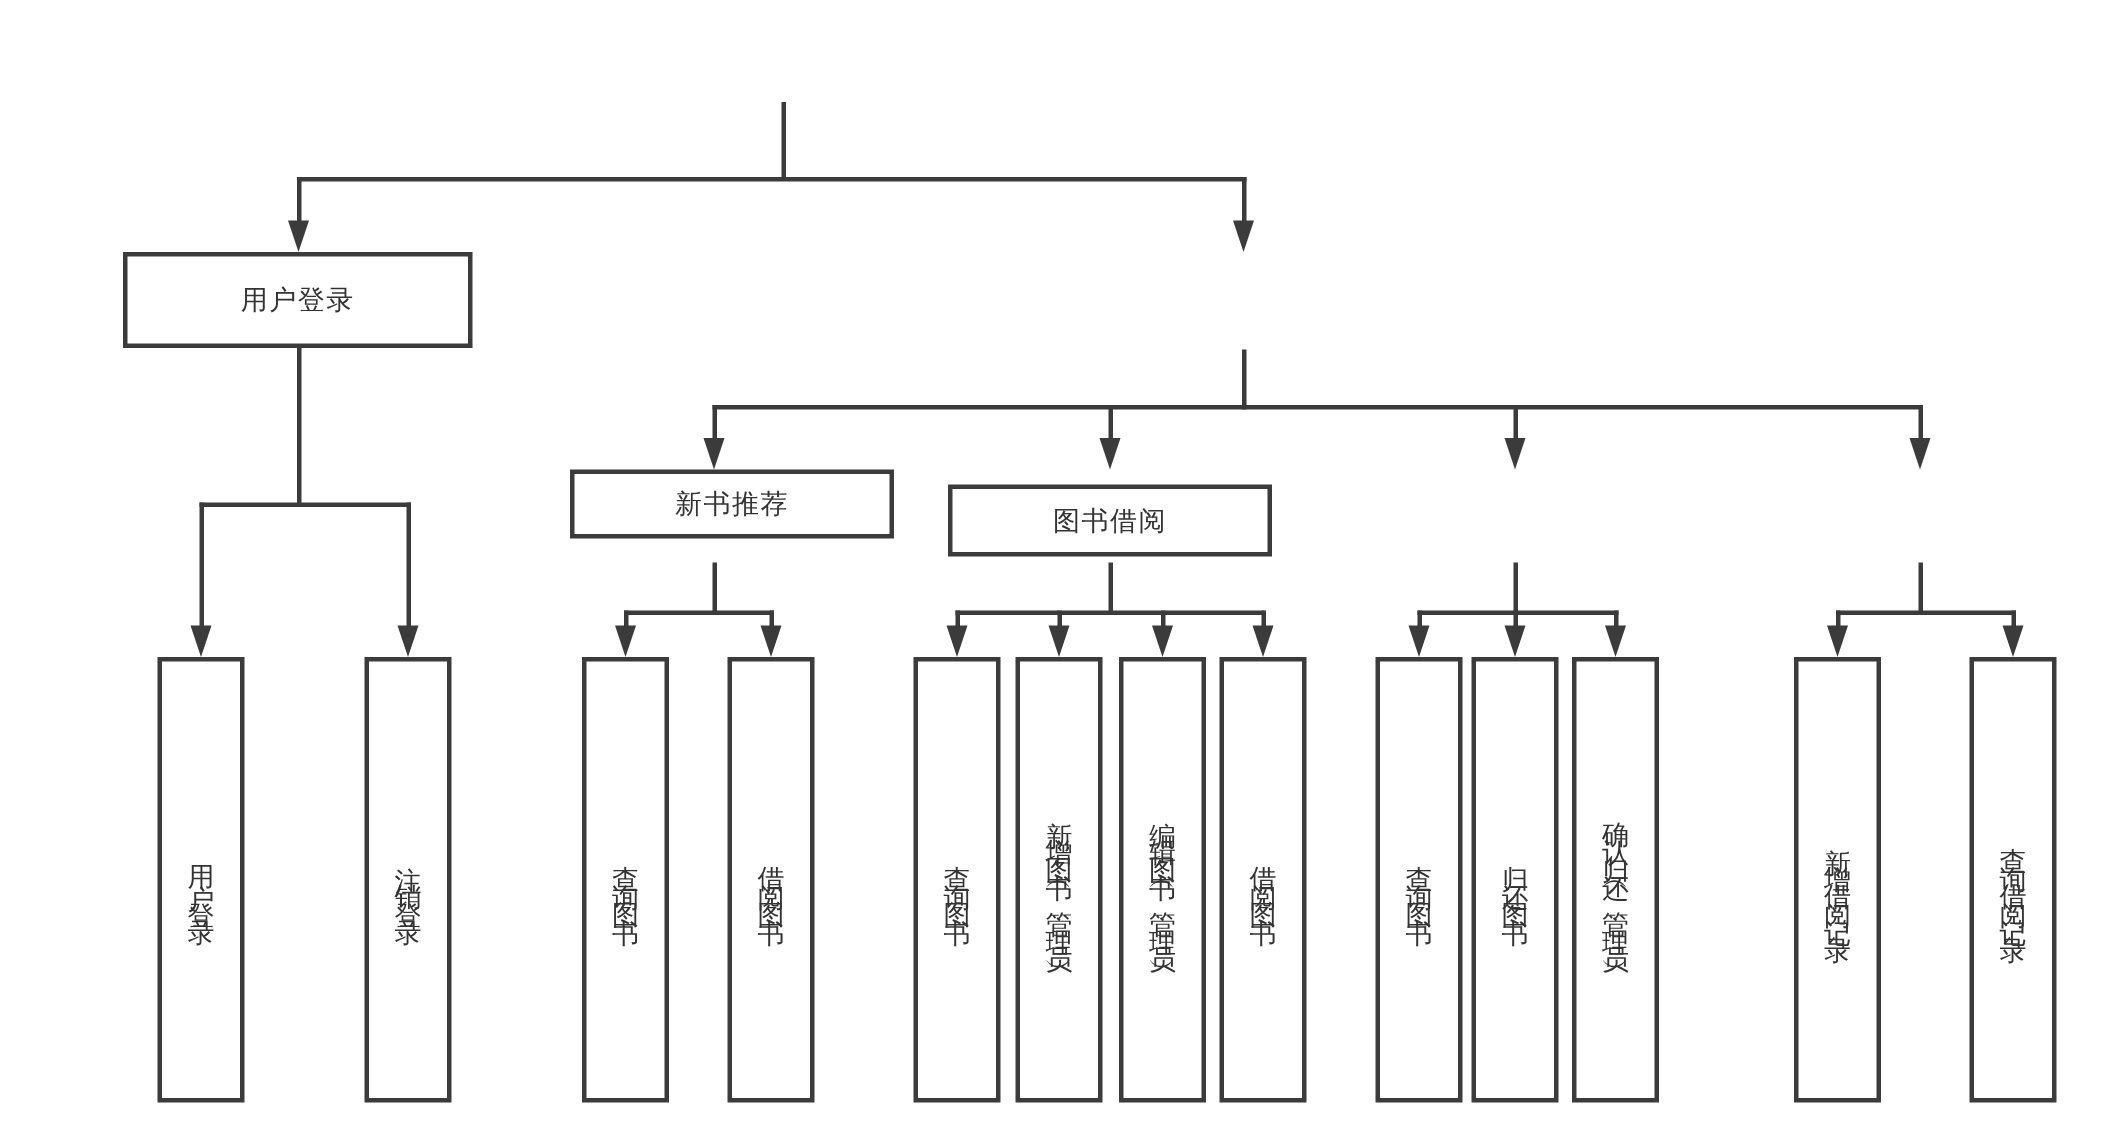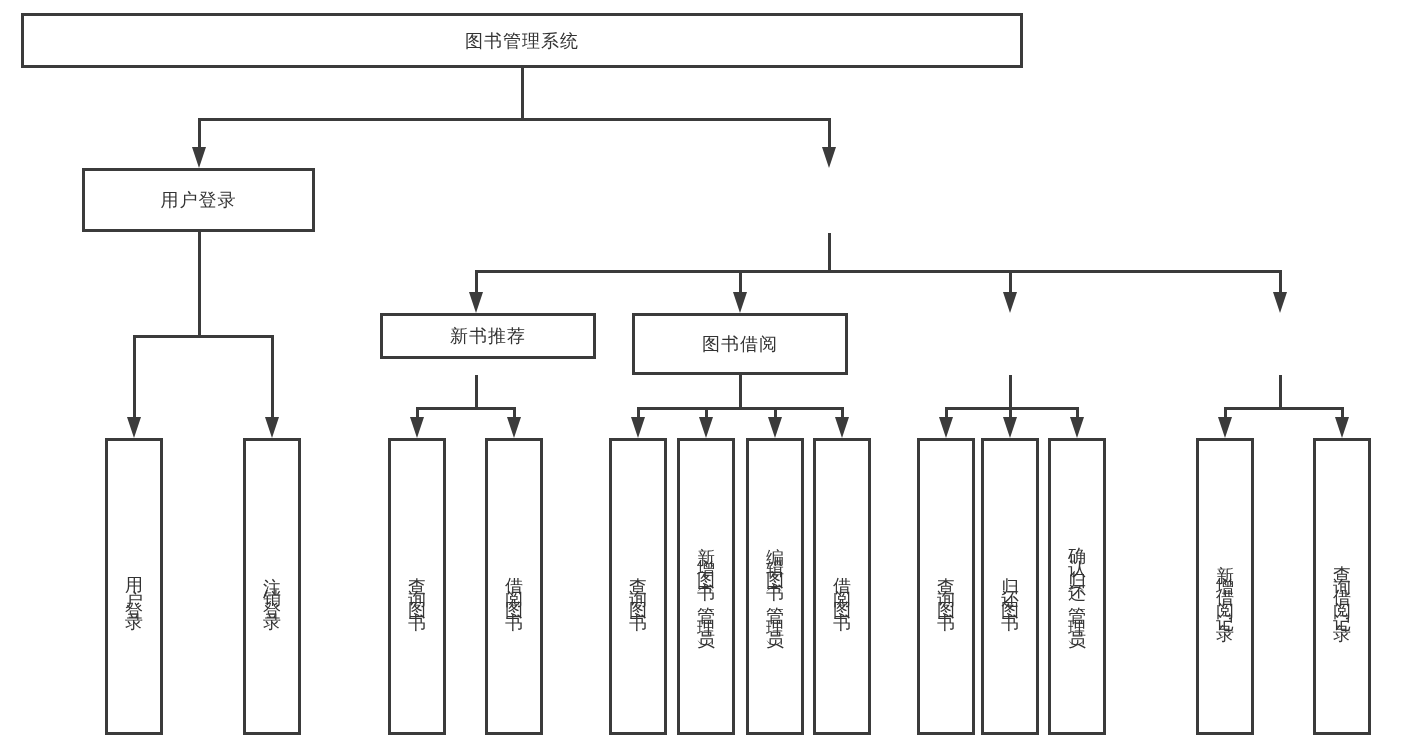--- a/index.html
+++ b/index.html
@@ -43,28 +43,27 @@
     letter-spacing:1px;
     z-index:10;
     opacity:.9;
   }
 </style>
 </head>
 <body>
 
 <div class="canvas" style="--line: #3b3b3b; --text: #333333; --watermark: #b9b9b9; --bg: #ffffff;">
 
-  <div class="node" style="left:21px;top:13px;width:1002px;height:55px">图书管理系统</div>
 
   <div class="node" style="left:82px;top:168px;width:233px;height:64px">用户登录</div>
 
 
   <div class="node" style="left:380px;top:313px;width:216px;height:46px">新书推荐</div>
 
-  <div class="node" style="left:632px;top:313px;width:216px;height:62px">图书借阅</div>
+  <div class="node" style="left:632px;top:323px;width:216px;height:48px">图书借阅</div>
 
 
 
   <div class="node leaf" style="left:105px;top:438px;width:58px;height:297px">用户登录</div>
 
   <div class="node leaf" style="left:243px;top:438px;width:58px;height:297px">注销登录</div>
 
   <div class="node leaf" style="left:388px;top:438px;width:58px;height:297px">查询图书</div>
 
   <div class="node leaf" style="left:485px;top:438px;width:58px;height:297px">借阅图书</div>

